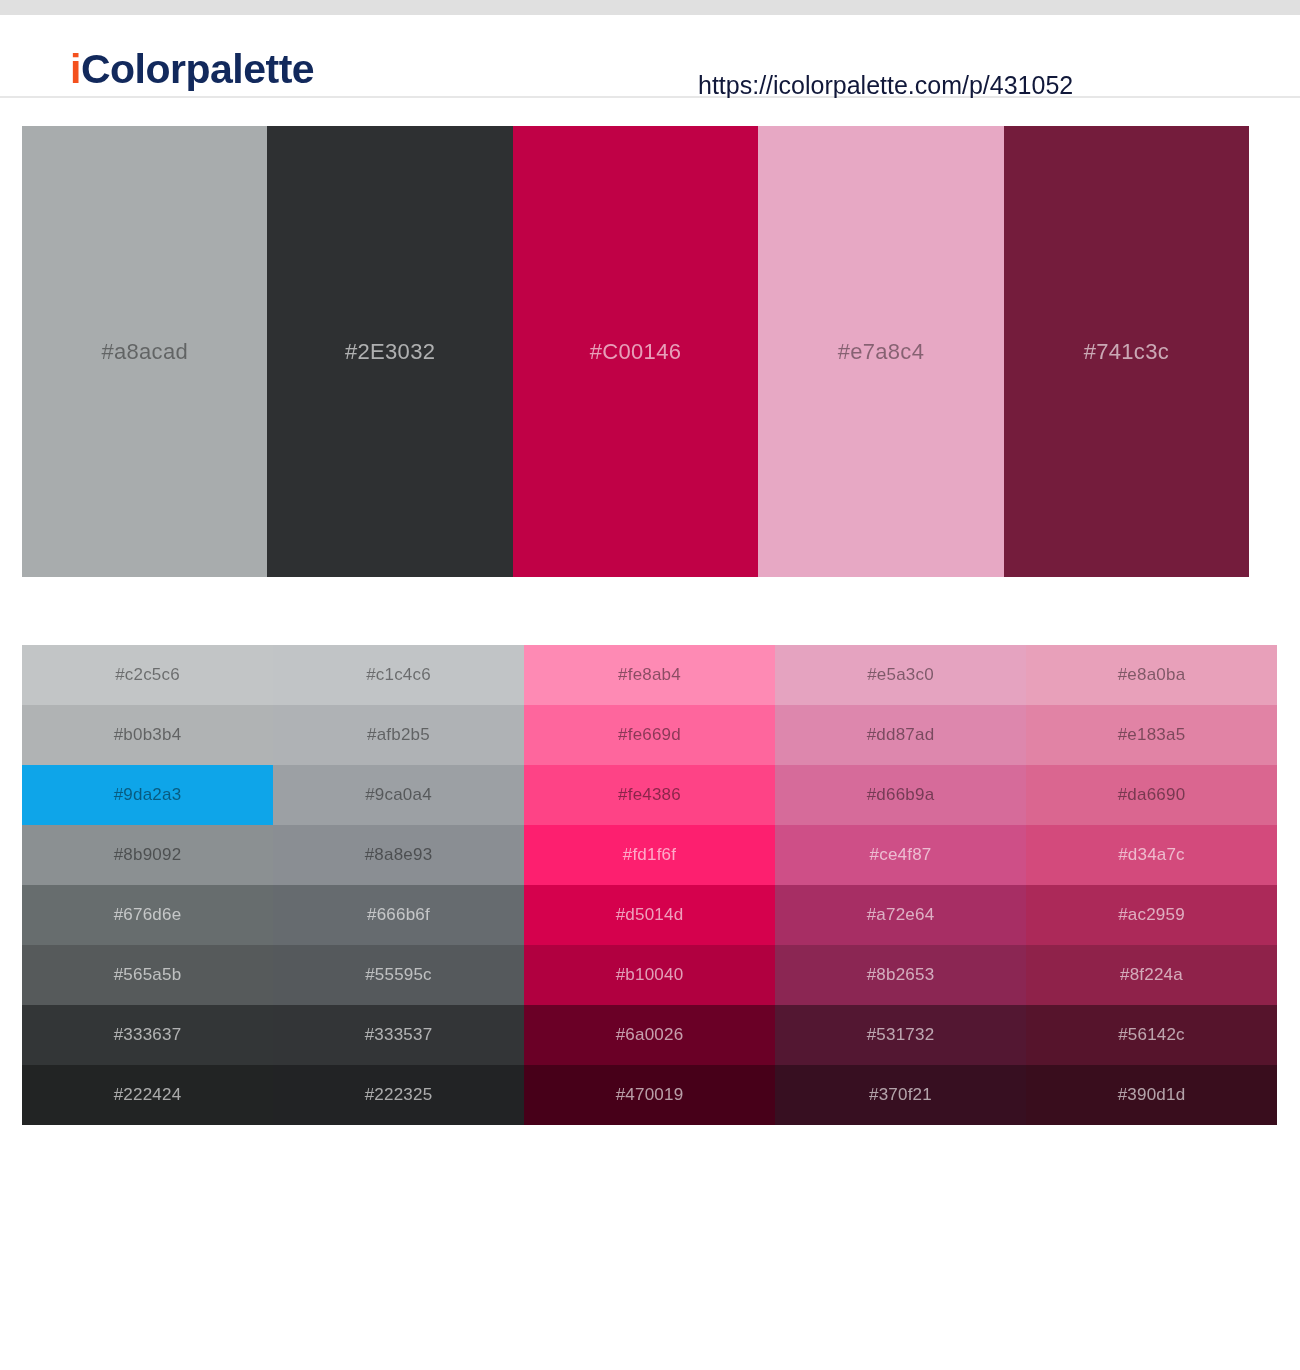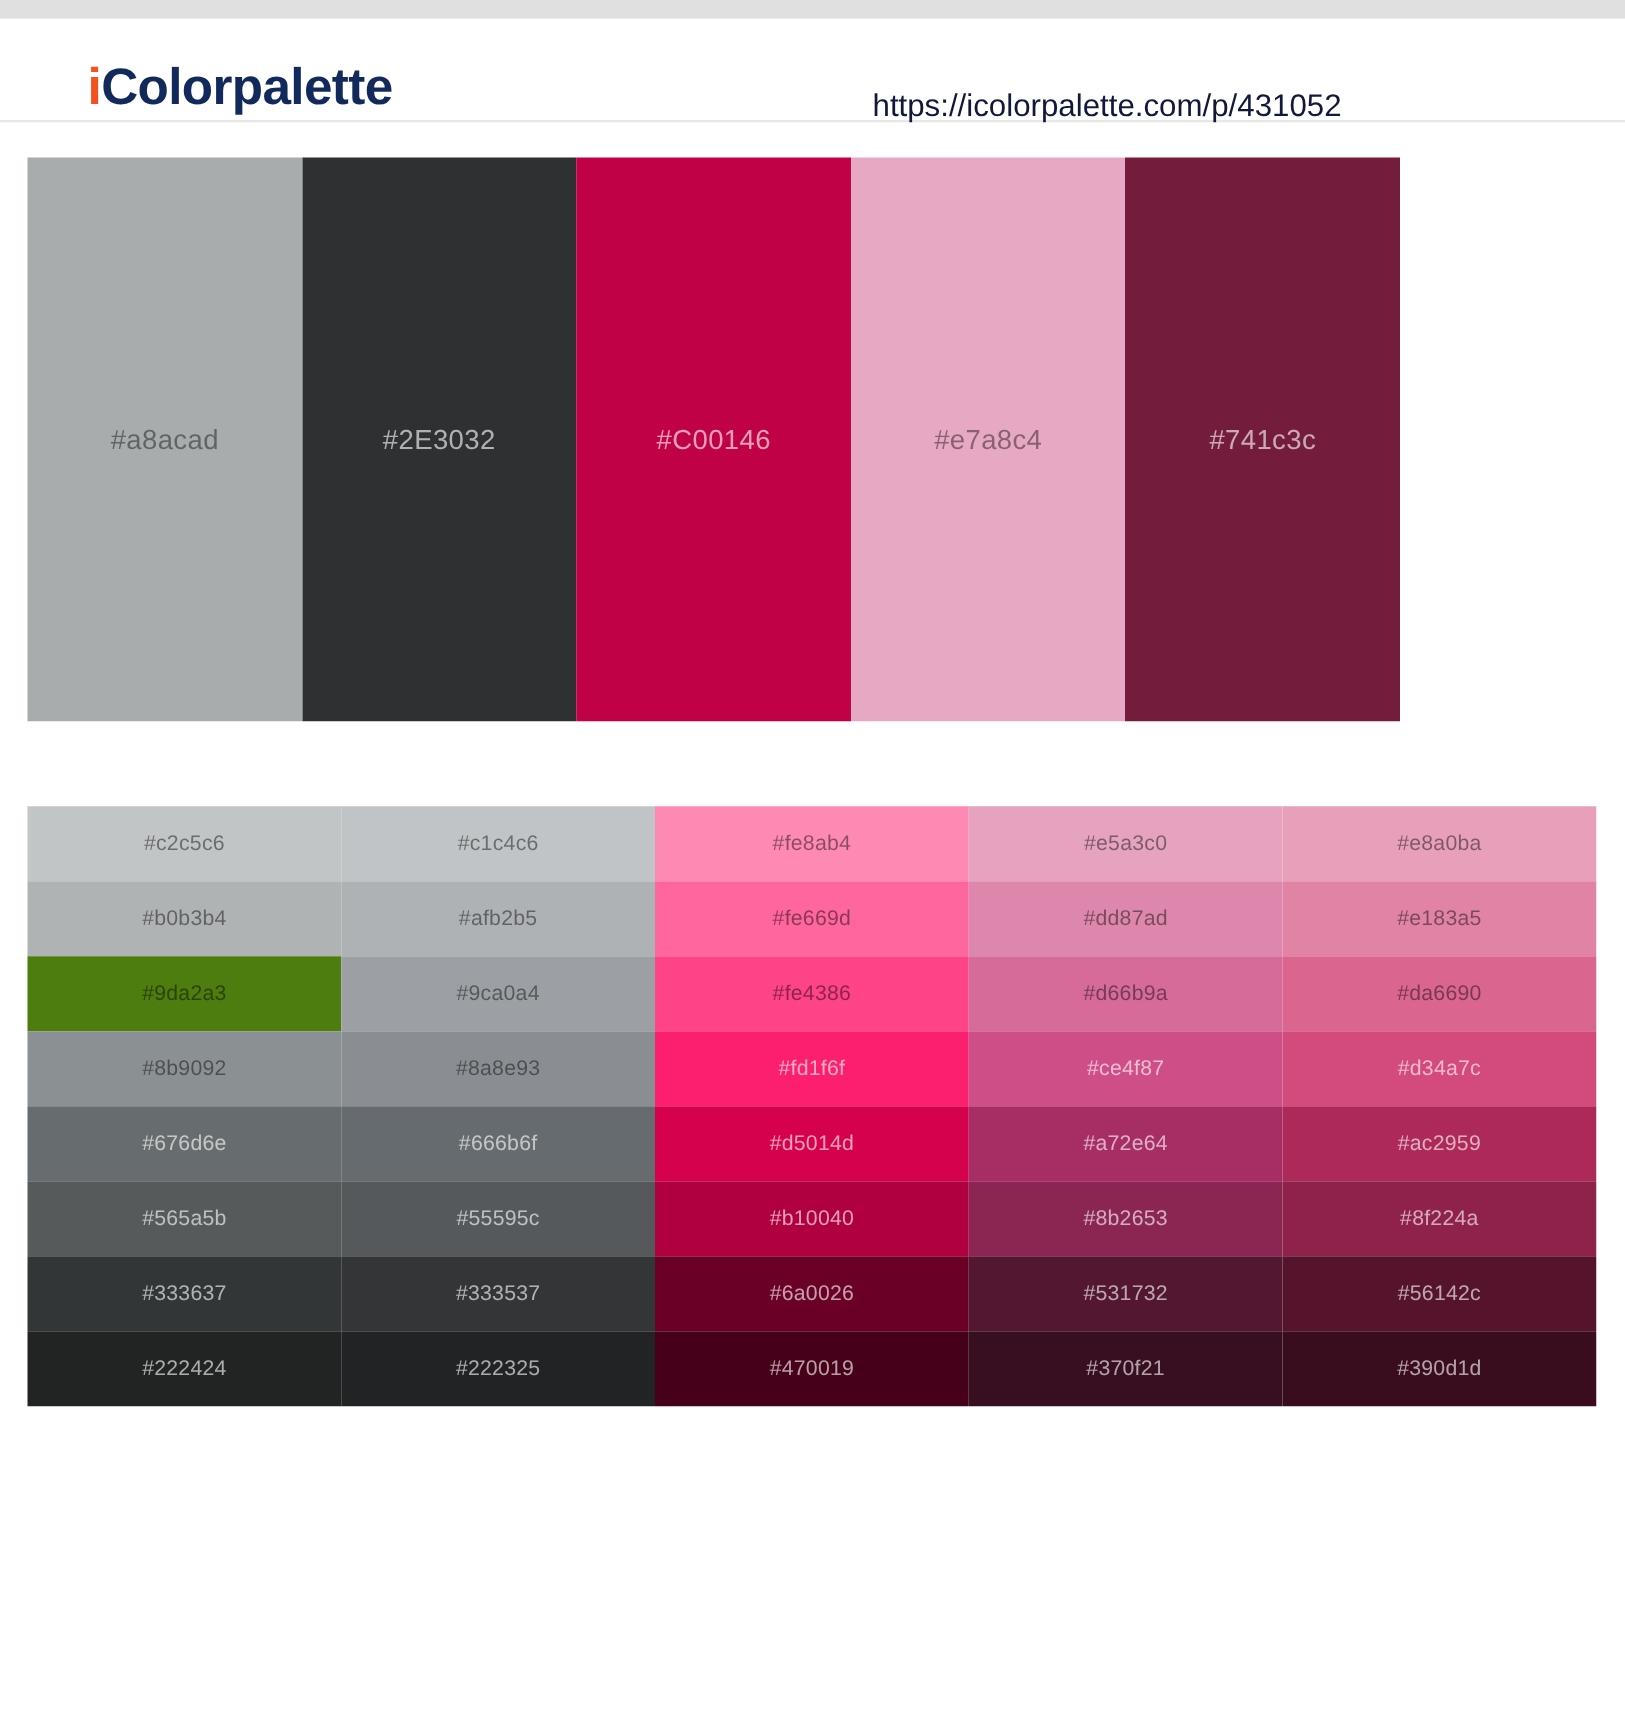--- a/index.html
+++ b/index.html
@@ -57,21 +57,21 @@
     width: 1300px;
     background: #ffffff;
     position: relative;
   }
 
   
   .swatch-strip {
     position: absolute;
     left: 22px;
     top: 28px;
-    width: 1098px;
+    width: 1227px;
     height: 451px;
     display: flex;
   }
   .swatch {
     flex: 1 1 0;
     display: flex;
     align-items: center;
     justify-content: center;
     height: 100%;
   }
@@ -140,21 +140,21 @@
           <td style="background: rgb(232, 160, 186); color: rgba(0, 0, 0, 0.45);">#e8a0ba</td>
         </tr>
         <tr>
           <td style="background: rgb(176, 179, 180); color: rgba(0, 0, 0, 0.45);">#b0b3b4</td>
           <td style="background: rgb(175, 178, 181); color: rgba(0, 0, 0, 0.45);">#afb2b5</td>
           <td style="background: rgb(254, 102, 157); color: rgba(0, 0, 0, 0.45);">#fe669d</td>
           <td style="background: rgb(221, 135, 173); color: rgba(0, 0, 0, 0.45);">#dd87ad</td>
           <td style="background: rgb(225, 131, 165); color: rgba(0, 0, 0, 0.45);">#e183a5</td>
         </tr>
         <tr>
-          <td style="background: #4d7c0f; color: rgba(0, 0, 0, 0.45);">#9da2a3</td>
+          <td style="background: #0ea5e9; color: rgba(0, 0, 0, 0.45);">#9da2a3</td>
           <td style="background: rgb(156, 160, 164); color: rgba(0, 0, 0, 0.45);">#9ca0a4</td>
           <td style="background: rgb(254, 67, 134); color: rgba(0, 0, 0, 0.45);">#fe4386</td>
           <td style="background: rgb(214, 107, 154); color: rgba(0, 0, 0, 0.45);">#d66b9a</td>
           <td style="background: rgb(218, 102, 144); color: rgba(0, 0, 0, 0.45);">#da6690</td>
         </tr>
         <tr>
           <td style="background: rgb(139, 144, 146); color: rgba(0, 0, 0, 0.45);">#8b9092</td>
           <td style="background: rgb(138, 142, 147); color: rgba(0, 0, 0, 0.45);">#8a8e93</td>
           <td style="background: rgb(253, 31, 111); color: rgba(255, 255, 255, 0.62);">#fd1f6f</td>
           <td style="background: rgb(206, 79, 135); color: rgba(255, 255, 255, 0.62);">#ce4f87</td>

